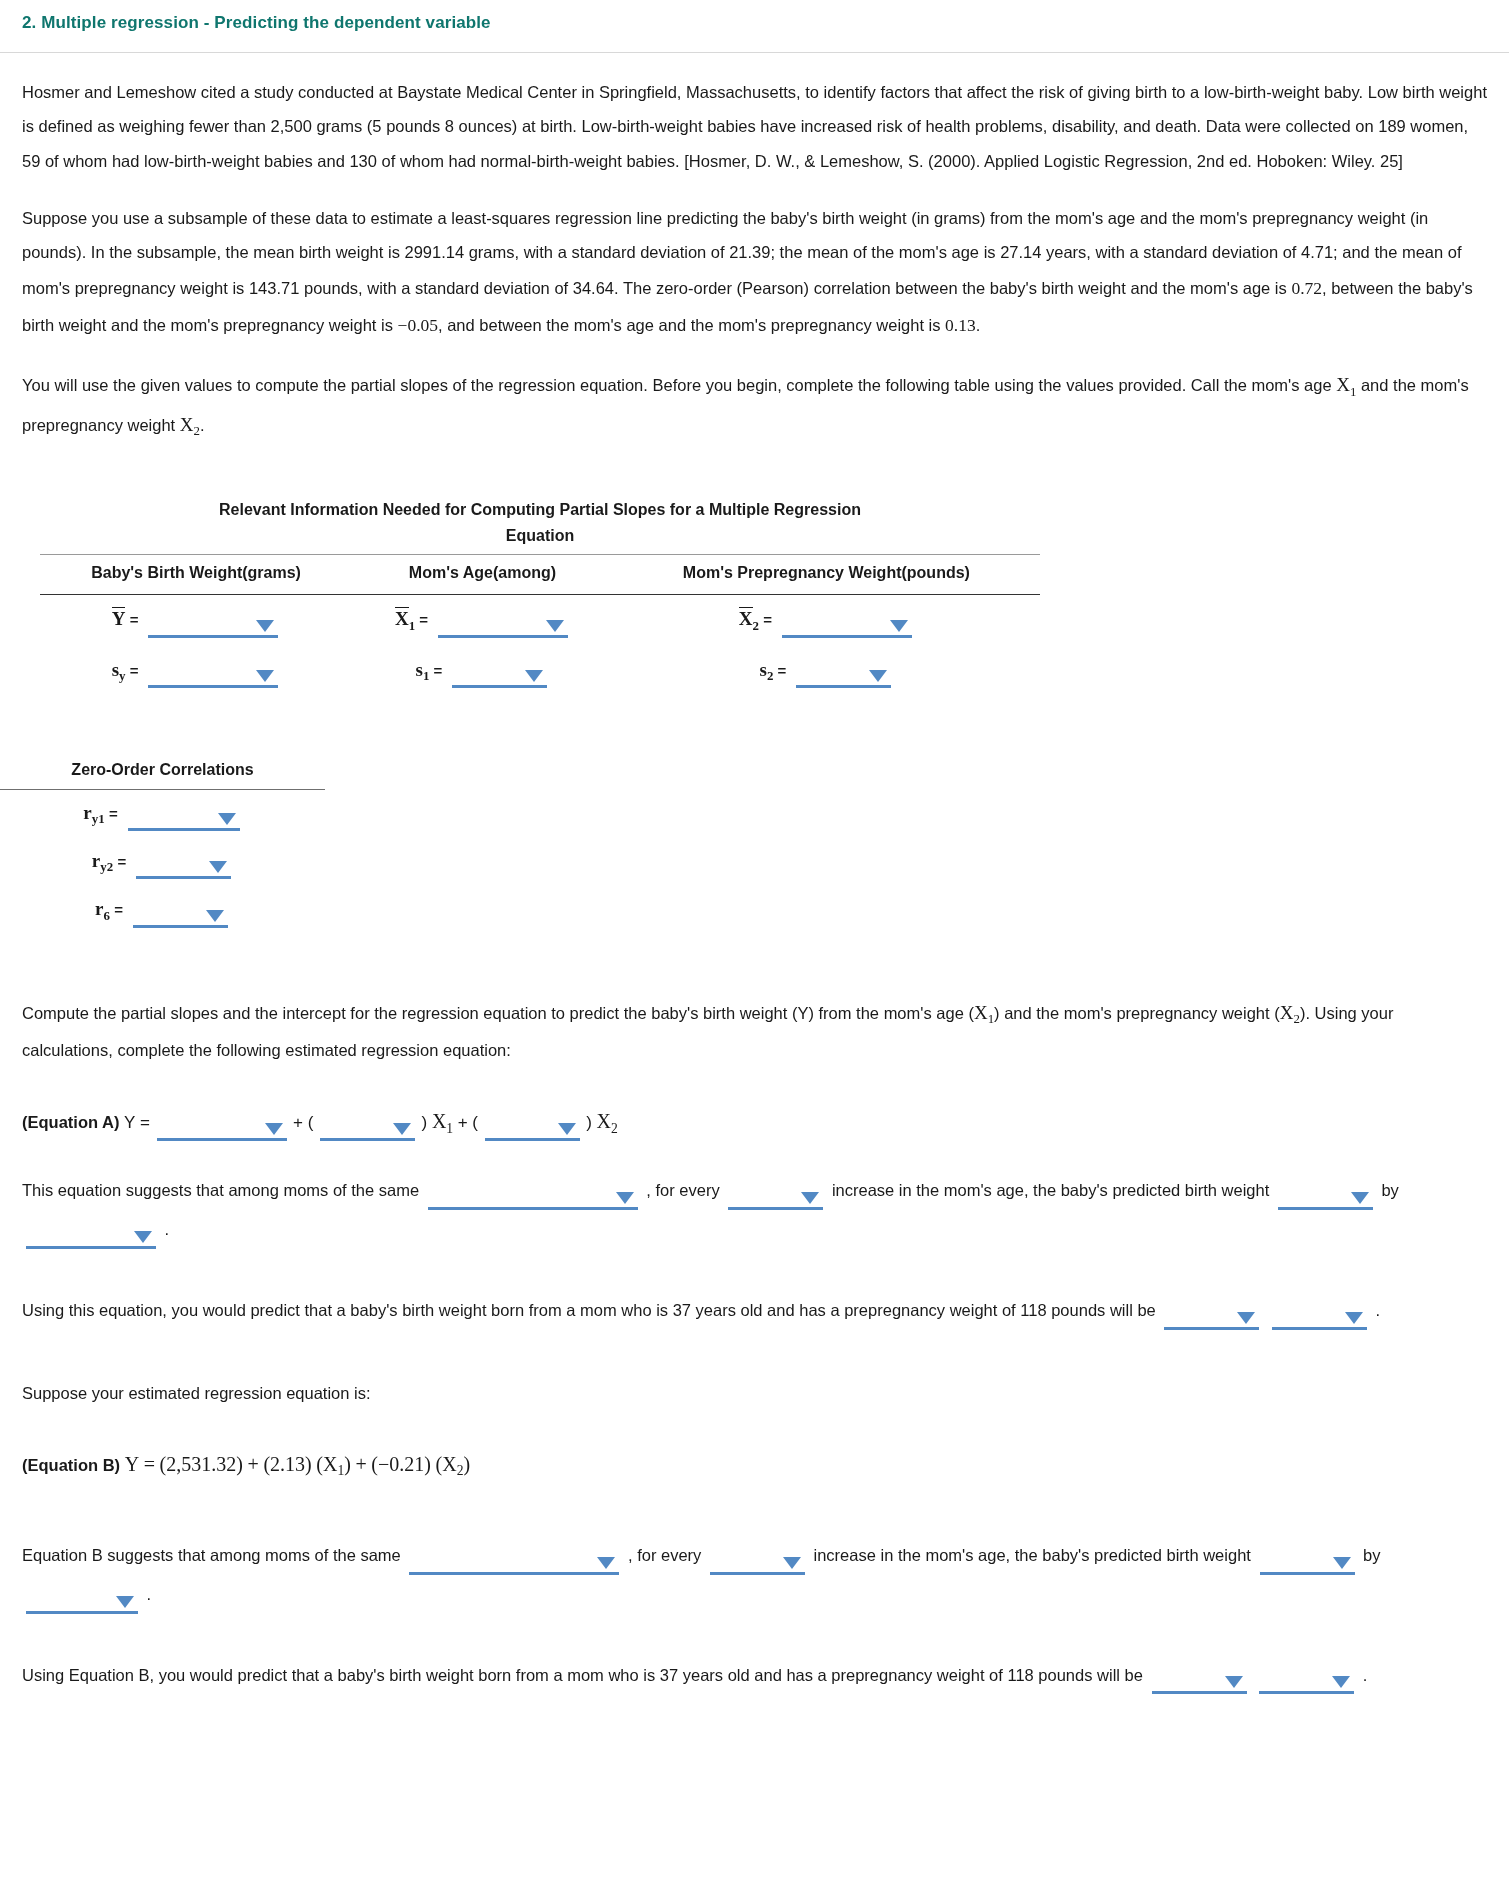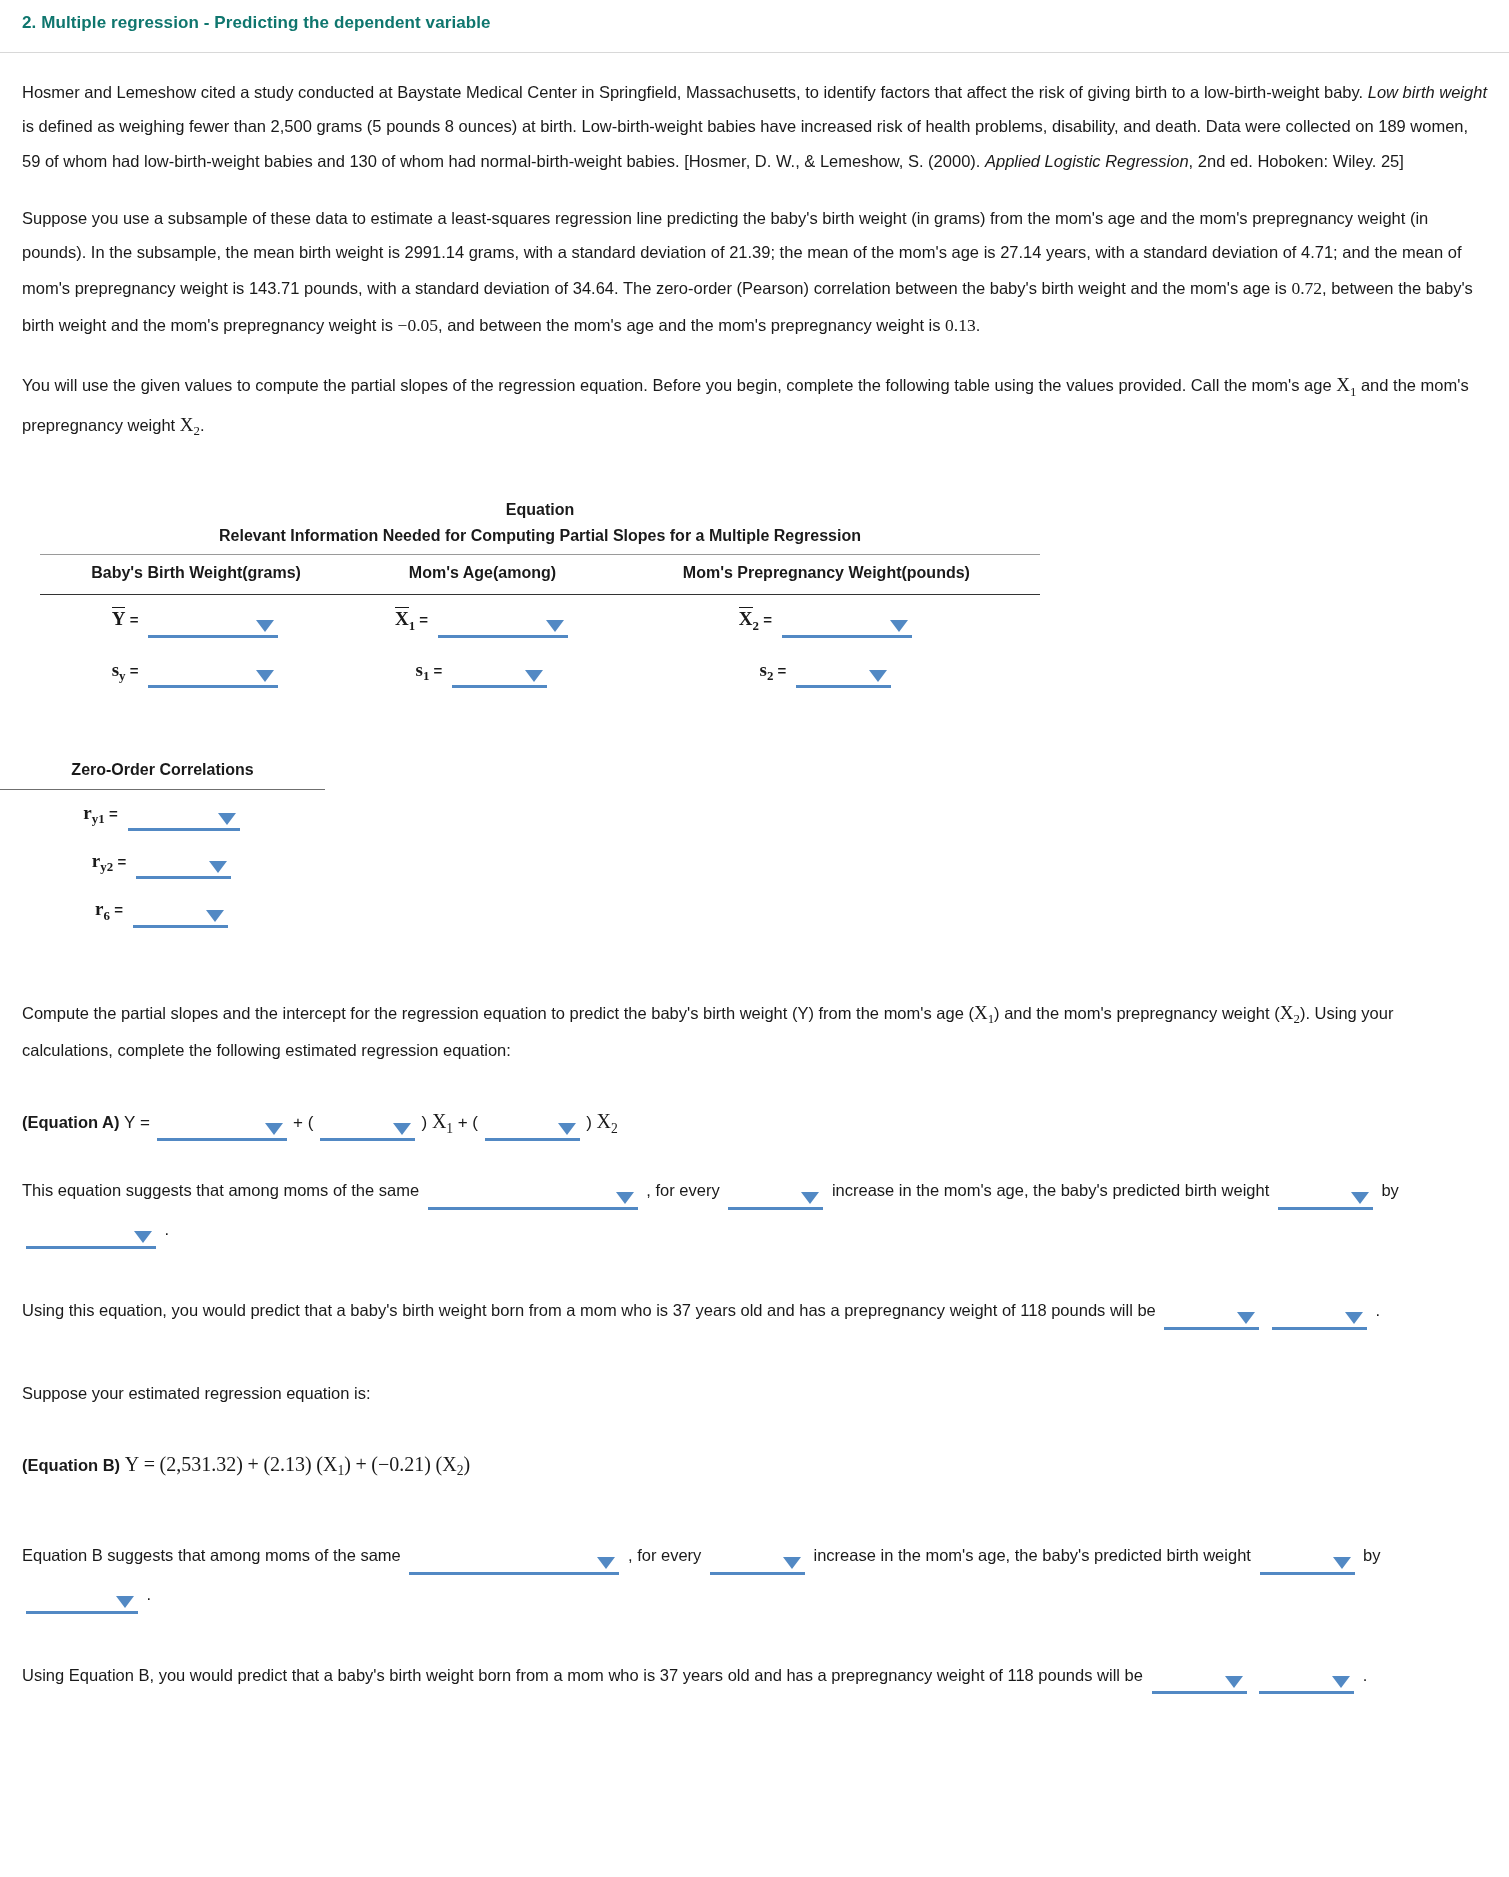--- a/index.html
+++ b/index.html
@@ -40,21 +40,21 @@
 
   
   .content {
     padding: 0 22px 0 22px;
   }
   p.para {
     margin: 22px 0 0 0;
     line-height: 2.1;
     text-align: left;
   }
-  .it { font-style: italic; }
+  .it { }
   .num { font-family: "Liberation Serif", serif; font-size: 17.5px; }
   sub {
     font-size: 0.68em;
     vertical-align: baseline;
     position: relative;
     bottom: -0.32em;
   }
 
   
   .var {
@@ -191,22 +191,22 @@
 
     <p class="para"><span>Hosmer and Lemeshow cited a study conducted at Baystate Medical Center in Springfield, Massachusetts, to identify factors that affect the risk of giving birth to a low-birth-weight baby. </span><span class="it">Low birth weight</span><span> is defined as weighing fewer than 2,500 grams (5 pounds 8 ounces) at birth. Low-birth-weight babies have increased risk of health problems, disability, and death. Data were collected on 189 women, 59 of whom had low-birth-weight babies and 130 of whom had normal-birth-weight babies. [Hosmer, D. W., &amp; Lemeshow, S. (2000). </span><span class="it">Applied Logistic Regression</span><span>, 2nd ed. Hoboken: Wiley. 25]</span></p>
 
     <p class="para"><span>Suppose you use a subsample of these data to estimate a least-squares regression line predicting the baby's birth weight (in grams) from the mom's age and the mom's prepregnancy weight (in pounds). In the subsample, the mean birth weight is 2991.14 grams, with a standard deviation of 21.39; the mean of the mom's age is 27.14 years, with a standard deviation of 4.71; and the mean of mom's prepregnancy weight is 143.71 pounds, with a standard deviation of 34.64. The zero-order (Pearson) correlation between the baby's birth weight and the mom's age is </span><span class="num">0.72</span><span>, between the baby's birth weight and the mom's prepregnancy weight is </span><span class="num">−0.05</span><span>, and between the mom's age and the mom's prepregnancy weight is </span><span class="num">0.13</span><span>.</span></p>
 
     <p class="para"><span>You will use the given values to compute the partial slopes of the regression equation. Before you begin, complete the following table using the values provided. Call the mom's age </span><span class="var"><span>X</span><sub>1</sub></span><span> and the mom's prepregnancy weight </span><span class="var"><span>X</span><sub>2</sub></span><span>.</span></p>
   </div>
 
   <div class="table-block">
     <div class="tbl-title">
+      <div>Relevant Information Needed for Computing Partial Slopes for a Multiple Regression</div>
       <div>Equation</div>
-      <div>Relevant Information Needed for Computing Partial Slopes for a Multiple Regression</div>
     </div>
     <table class="tbl">
       <thead>
         <tr class="hdr-row">
           <th>Baby's Birth Weight(grams)</th>
           <th>Mom's Age(among)</th>
           <th>Mom's Prepregnancy Weight(pounds)</th>
         </tr>
       </thead>
       <tbody>

